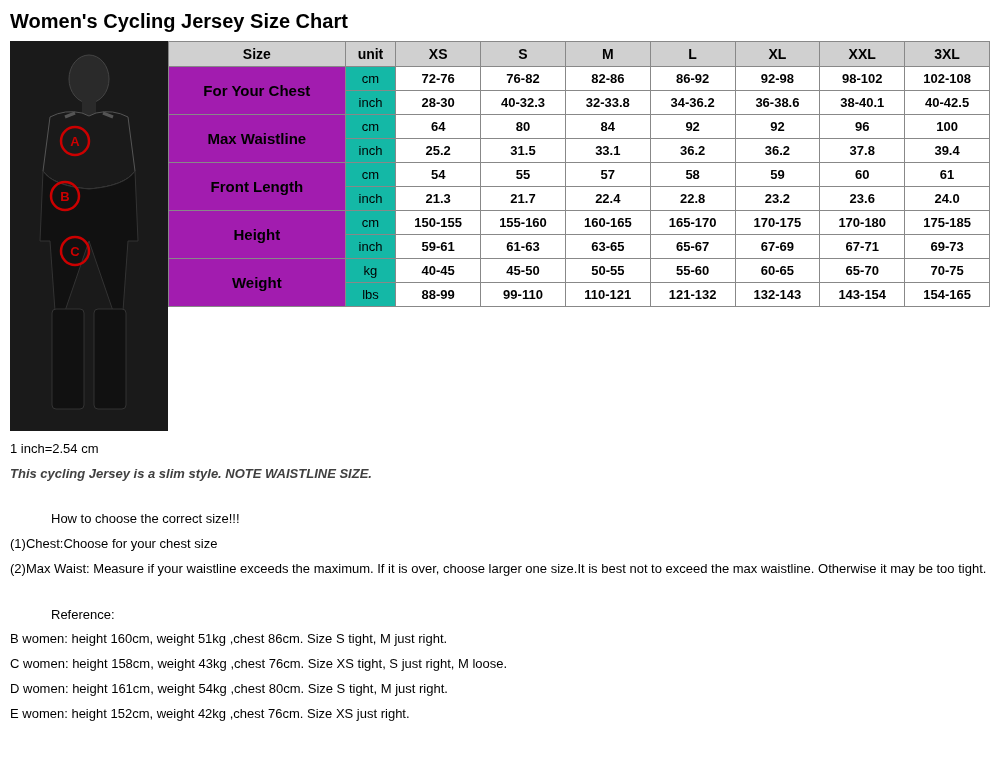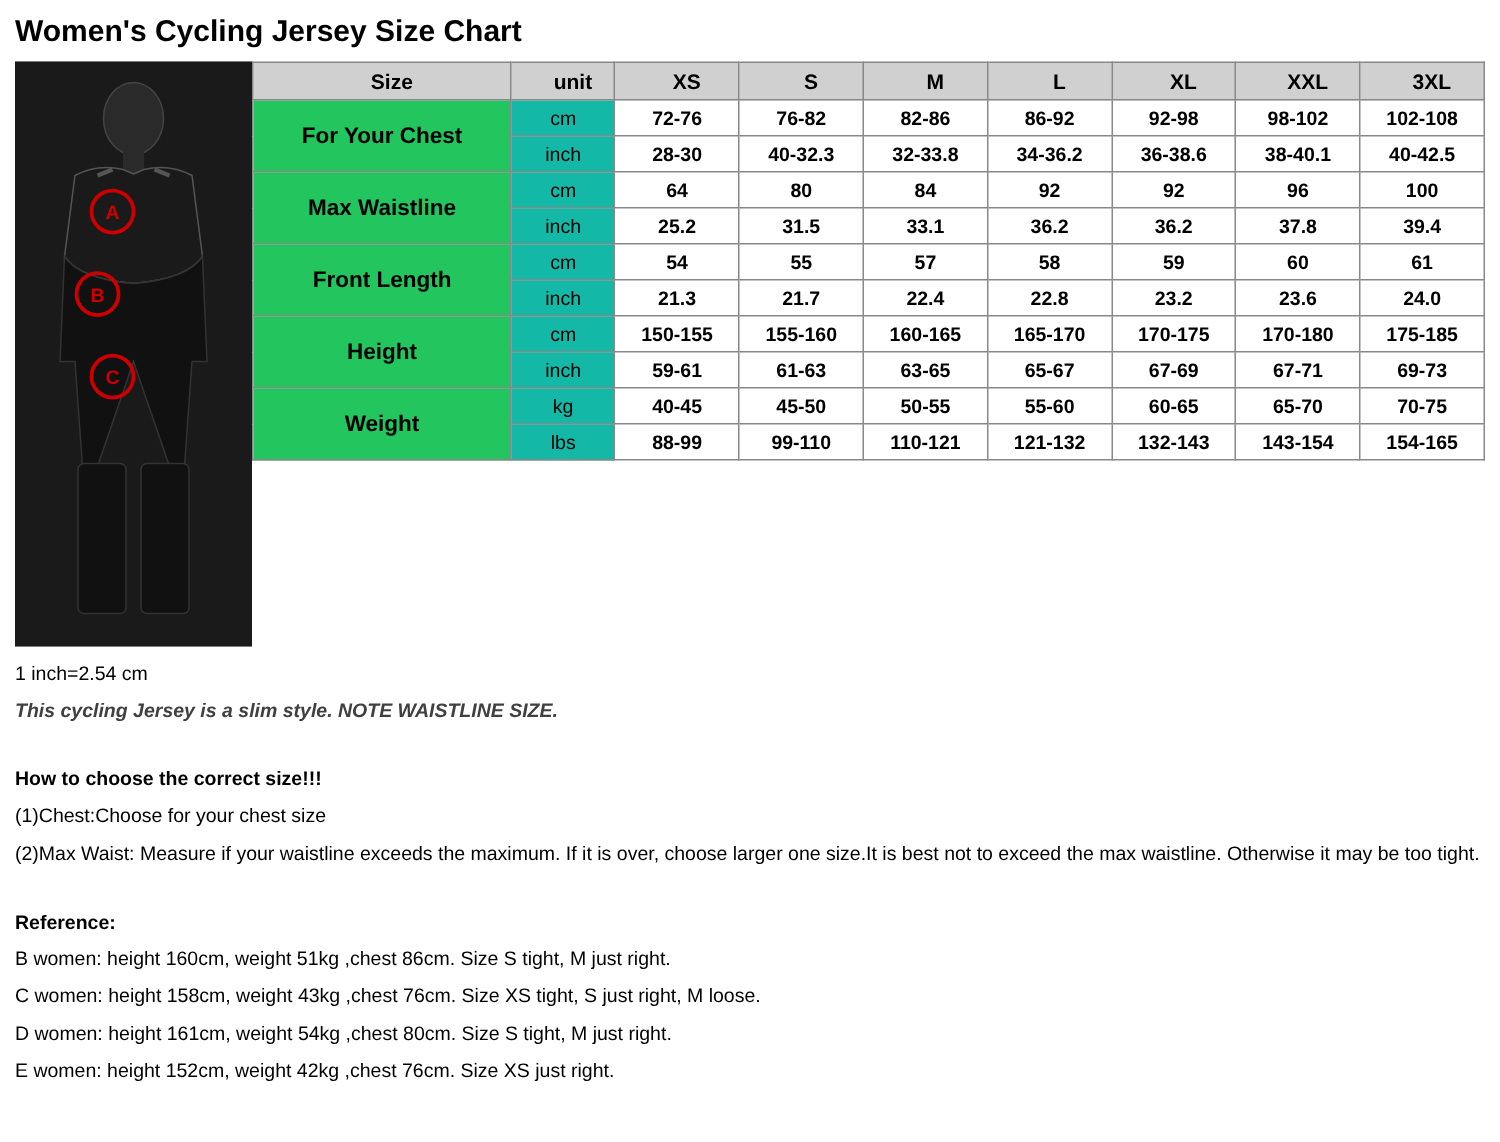--- a/index.html
+++ b/index.html
@@ -47,24 +47,23 @@
     th, td {
       border: 1px solid #888;
       text-align: center;
       padding: 4px 3px;
       color: #000;
     }
     .header-row th {
       background: #d0d0d0;
       font-weight: bold;
       font-size: 14px;
-      padding-left: 16px;
     }
     .category-cell {
-      background: #22c55e;
+      background: #a21caf;
       font-weight: bold;
       font-size: 15px;
       vertical-align: middle;
     }
     .unit-cell {
       background: #14b8a6;
       font-weight: normal;
       font-size: 13px;
     }
     .data-cell {
@@ -76,21 +75,22 @@
       font-size: 13px;
       color: #000;
       line-height: 1.6;
     }
     .notes-section .red-text {
       color: #404040;
       font-weight: bold;
       font-style: italic;
     }
     .notes-section .bold-text {
-      font-weight: bold;
+      font-weight: normal;
+      margin-left: 41px;
     }
     .notes-section p {
       margin-bottom: 4px;
     }
   </style>
 </head>
 <body>
 
 <div>
   <h1 class="main-title">Women's Cycling Jersey Size Chart</h1>

